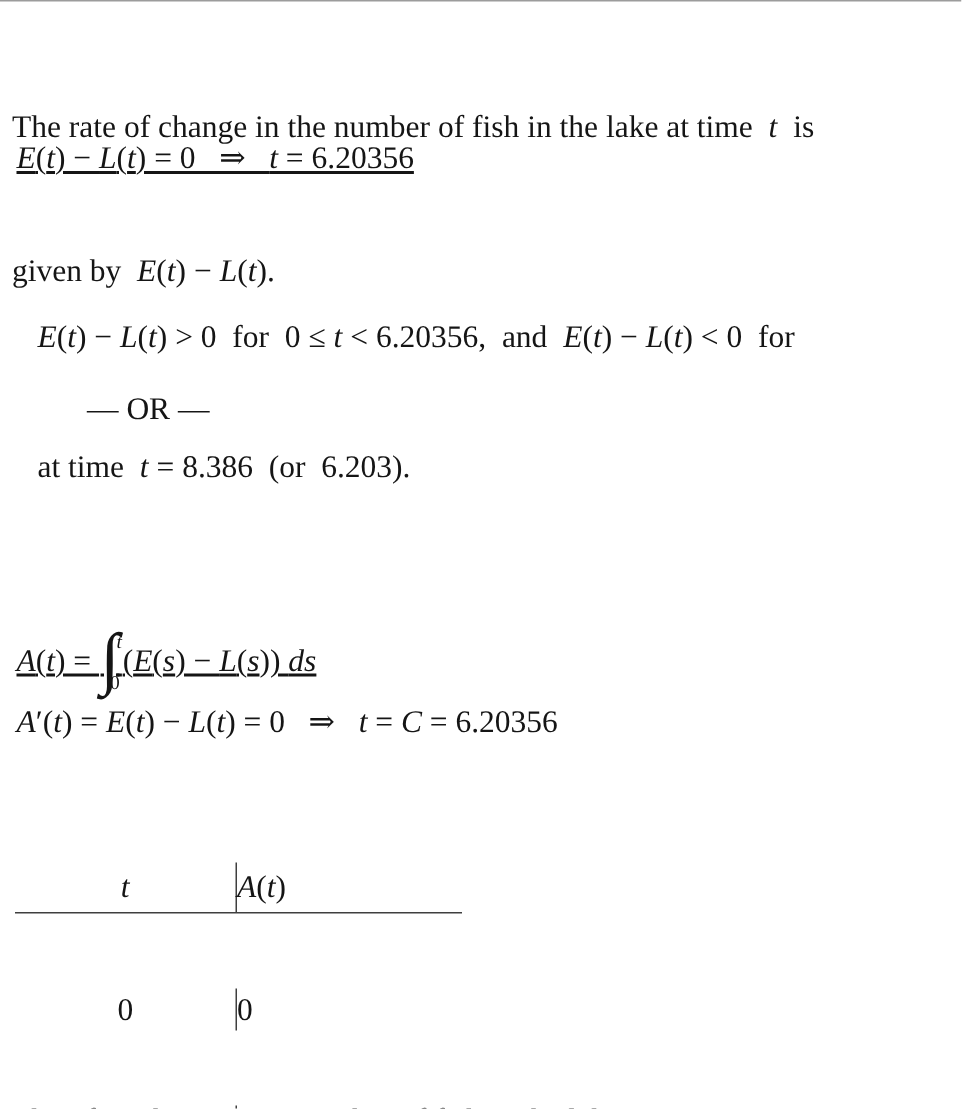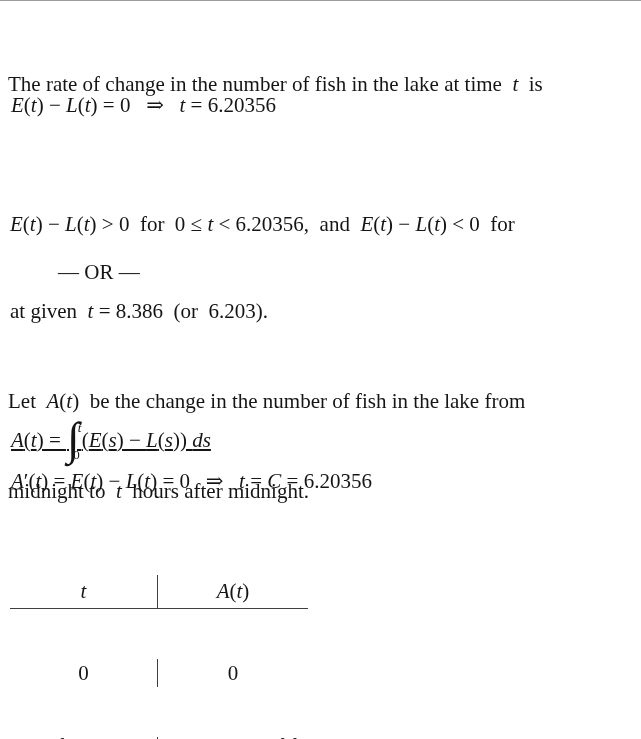--- a/index.html
+++ b/index.html
@@ -74,47 +74,43 @@
     line-height: 28px;
   }
   .vt-c1 {
     width: 148px;
     text-align: center;
     border-right: 1.5px solid #3f3f3f;
     box-sizing: border-box;
   }
   .vt-c2 {
     width: 150px;
-    text-align: center;
   }
 </style>
 </head>
 <body>
 
 <div class="page">
 
   <div class="top-edge"></div>
 
   <div class="block" style="left:8px; top:4px; line-height:32px;">
     <span class="line"><span>The rate of change in the number of fish in the lake at time  </span><span class="it">t</span><span>  is</span></span>
+    <span class="line"><span>given by  </span><span class="it">E</span><span>(</span><span class="it">t</span><span>) − </span><span class="it">L</span><span>(</span><span class="it">t</span><span>).</span></span>
   </div>
 
-  <div class="block" style="left:11px; top:89px; line-height:32px;"><span class="it">E</span><span>(</span><span class="it">t</span><span>) − </span><span class="it">L</span><span>(</span><span class="it">t</span><span>) = 0   ⇒   </span><span class="it">t</span><span> = 6.20356</span></div>
+  <div class="block" style="left:11px; top:89px; line-height:32px;text-decoration:underline;"><span class="it">E</span><span>(</span><span class="it">t</span><span>) − </span><span class="it">L</span><span>(</span><span class="it">t</span><span>) = 0   ⇒   </span><span class="it">t</span><span> = 6.20356</span></div>
 
-  <div class="block" style="left:10px; top:152px; line-height:29px;">
+  <div class="block" style="left:25px; top:152px; line-height:29px;">
     <span class="line"><span class="it">E</span><span>(</span><span class="it">t</span><span>) − </span><span class="it">L</span><span>(</span><span class="it">t</span><span>) &gt; 0  for  0 ≤ </span><span class="it">t</span><span> &lt; 6.20356,  and  </span><span class="it">E</span><span>(</span><span class="it">t</span><span>) − </span><span class="it">L</span><span>(</span><span class="it">t</span><span>) &lt; 0  for</span></span>
-    <span class="line"><span>at given  </span><span class="it">t</span><span> = 8.386  (or  6.203).</span></span>
+    <span class="line"><span>at time  </span><span class="it">t</span><span> = 8.386  (or  6.203).</span></span>
   </div>
 
   <div class="block" style="left:11px; top:258px; line-height:29px;margin-left:47px;">— OR —</div>
 
-  <div class="block" style="left:8px; top:326px; line-height:30px;">
-    <span class="line"><span>Let  </span><span class="it">A</span><span>(</span><span class="it">t</span><span>)  be the change in the number of fish in the lake from</span></span>
-    <span class="line"><span>midnight to  </span><span class="it">t</span><span>  hours after midnight.</span></span>
-  </div>
 
   <div class="block eq-int" style="left:11px; top:412px;"><span class="it">A</span><span>(</span><span class="it">t</span><span>) = </span><span class="int">∫</span><span class="it suplim">t</span><span class="sublim">0</span><span>(</span><span class="it">E</span><span>(</span><span class="it">s</span><span>) − </span><span class="it">L</span><span>(</span><span class="it">s</span><span>)) </span><span class="it">ds</span></div>
 
   <div class="block" style="left:11px; top:465px; line-height:32px;"><span class="it">A</span><span>′(</span><span class="it">t</span><span>) = </span><span class="it">E</span><span>(</span><span class="it">t</span><span>) − </span><span class="it">L</span><span>(</span><span class="it">t</span><span>) = 0   ⇒   </span><span class="it">t</span><span> = </span><span class="it">C</span><span> = 6.20356</span></div>
 
   <div class="vtable">
     <div class="vt-header">
       <div class="vt-c1"><span class="it">t</span></div>
       <div class="vt-c2"><span class="it">A</span><span>(</span><span class="it">t</span><span>)</span></div>
     </div>

